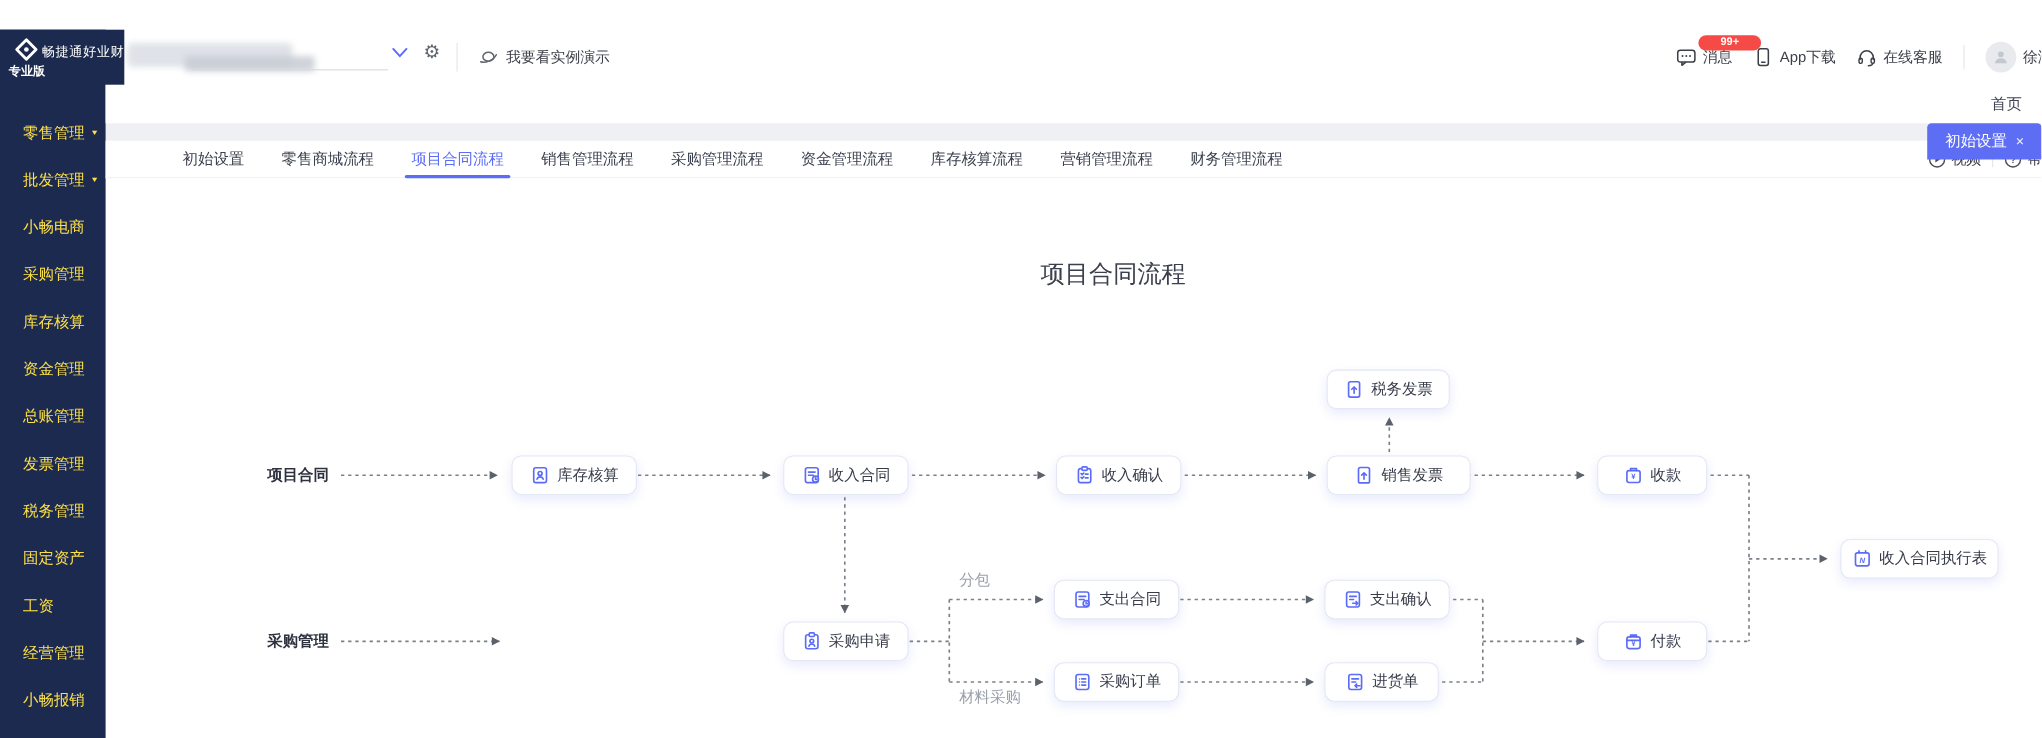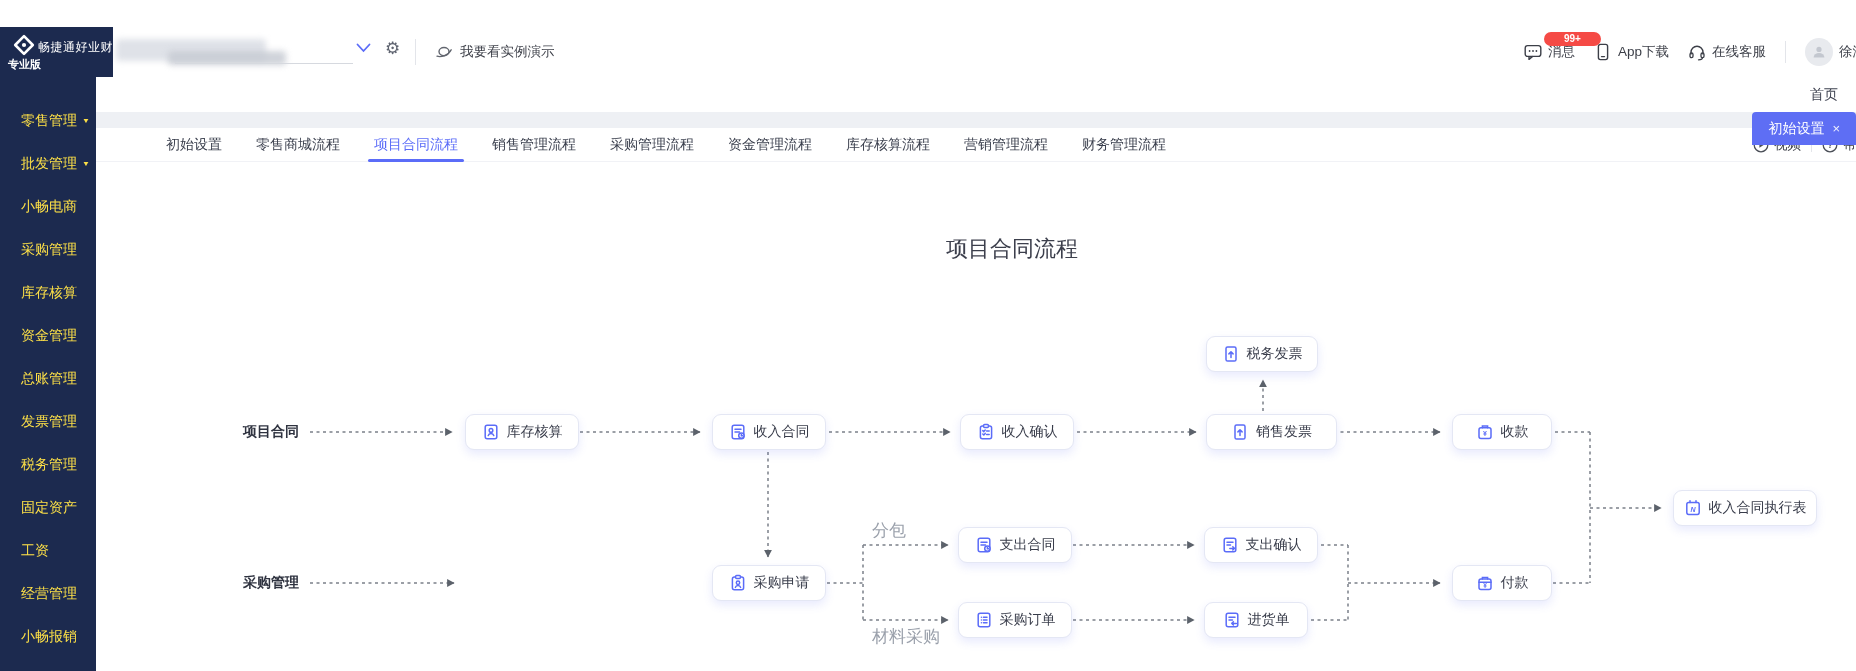--- a/index.html
+++ b/index.html
@@ -44,21 +44,21 @@
   .sub-tab.active { color:#5b6cf8; font-weight:500; }
   .sub-tab.active::after { content:""; position:absolute; left:0; right:0; bottom:0; height:3px; border-radius:2px; background:#5b6cf8; }
   .subnav-right { position:absolute; right:-14px; top:0; height:34px; display:flex; align-items:center; gap:10px; font-size:13.5px; color:#3c3f48; }
   .subnav-right .hr-item { gap:5px; }
 
   
   .flow-area { position:absolute; left:96px; top:162px; width:1760px; height:509px; background:#fff; }
   .flow-title { position:absolute; top:72px; left:0; width:100%; padding-left:72px; text-align:center; font-size:22px; font-weight:500; color:#3c3f4c; }
   .connectors { position:absolute; left:0; top:0; }
   .lane-label { position:absolute; font-size:14px; font-weight:bold; color:#2f3340; white-space:nowrap; }
-  .branch-label { position:absolute; font-size:17px; color:#9aa0ab; white-space:nowrap; }
+  .branch-label { position:absolute; font-size:14px; color:#9aa0ab; white-space:nowrap; }
   .node { position:absolute; height:36px; background:#fff; border:1px solid #e4e7f4; border-radius:9px;
           box-shadow:0 4px 10px rgba(93,108,240,.14); display:flex; align-items:center; justify-content:center;
           gap:7px; font-size:14px; color:#383c4a; cursor:pointer; white-space:nowrap; }
   .nicon { flex:0 0 auto; }
   svg text { font-family:"Liberation Sans","DejaVu Sans",sans-serif; }
 </style>
 </head>
 <body>
 
 <div class="page">

